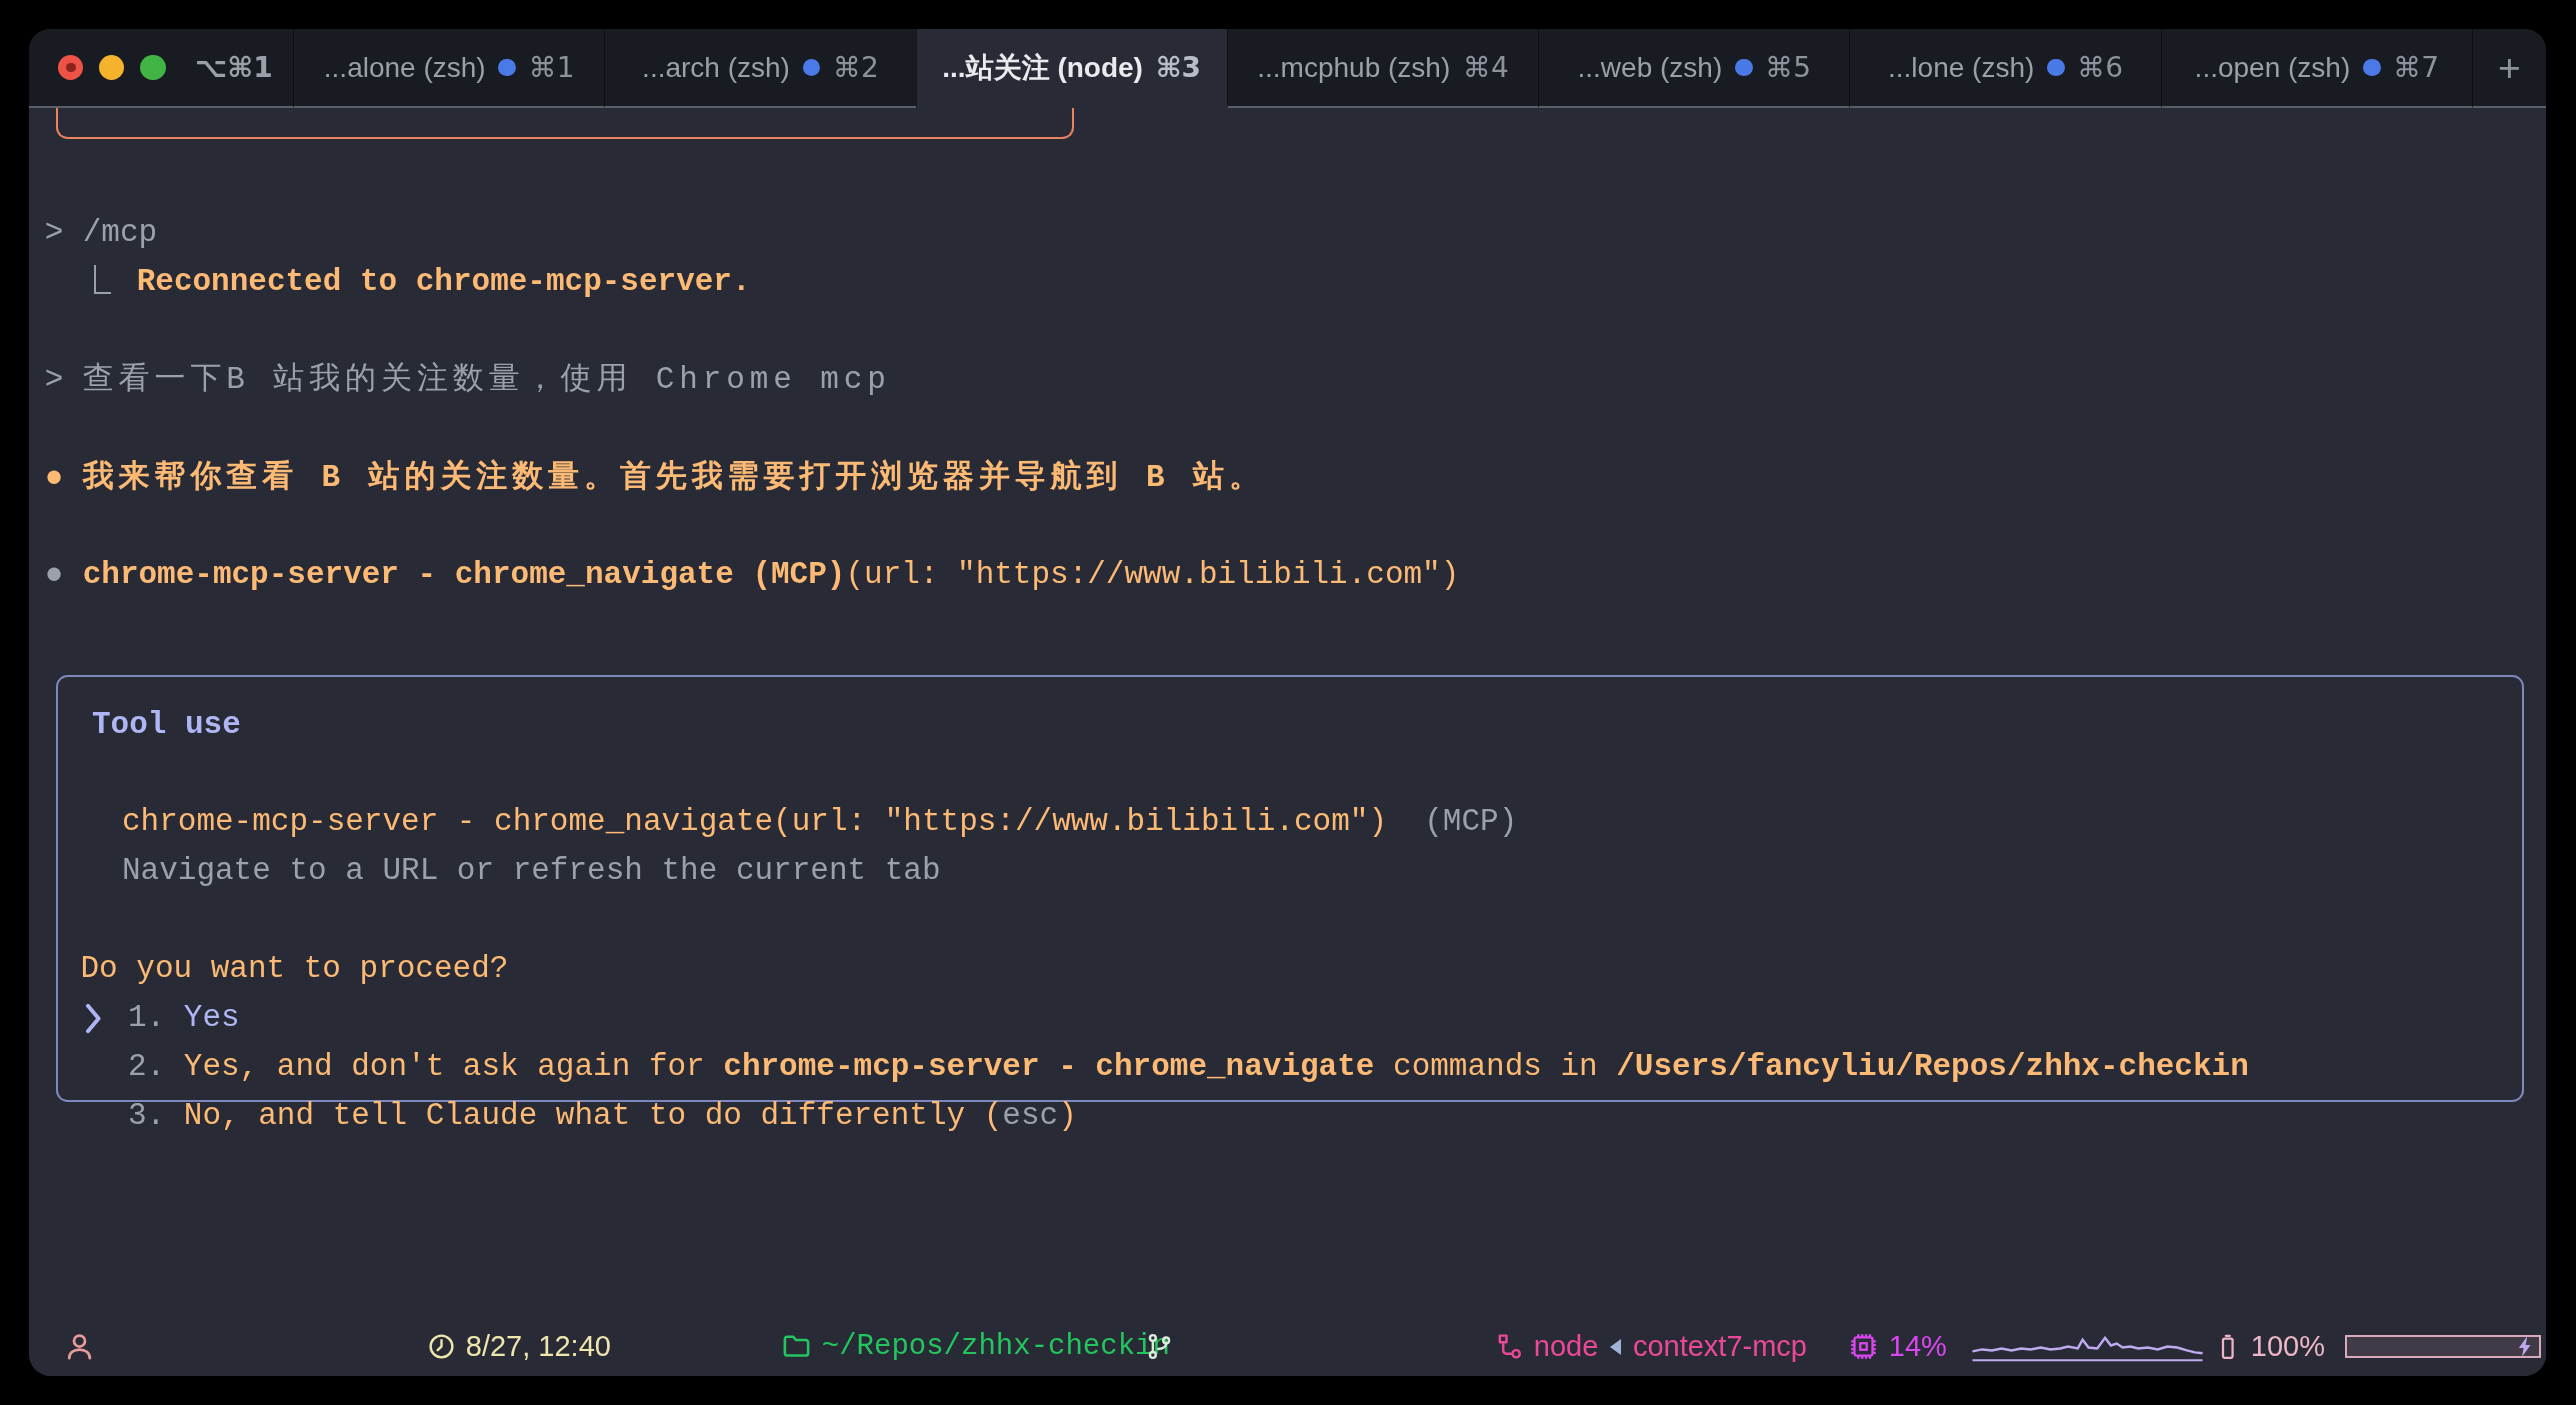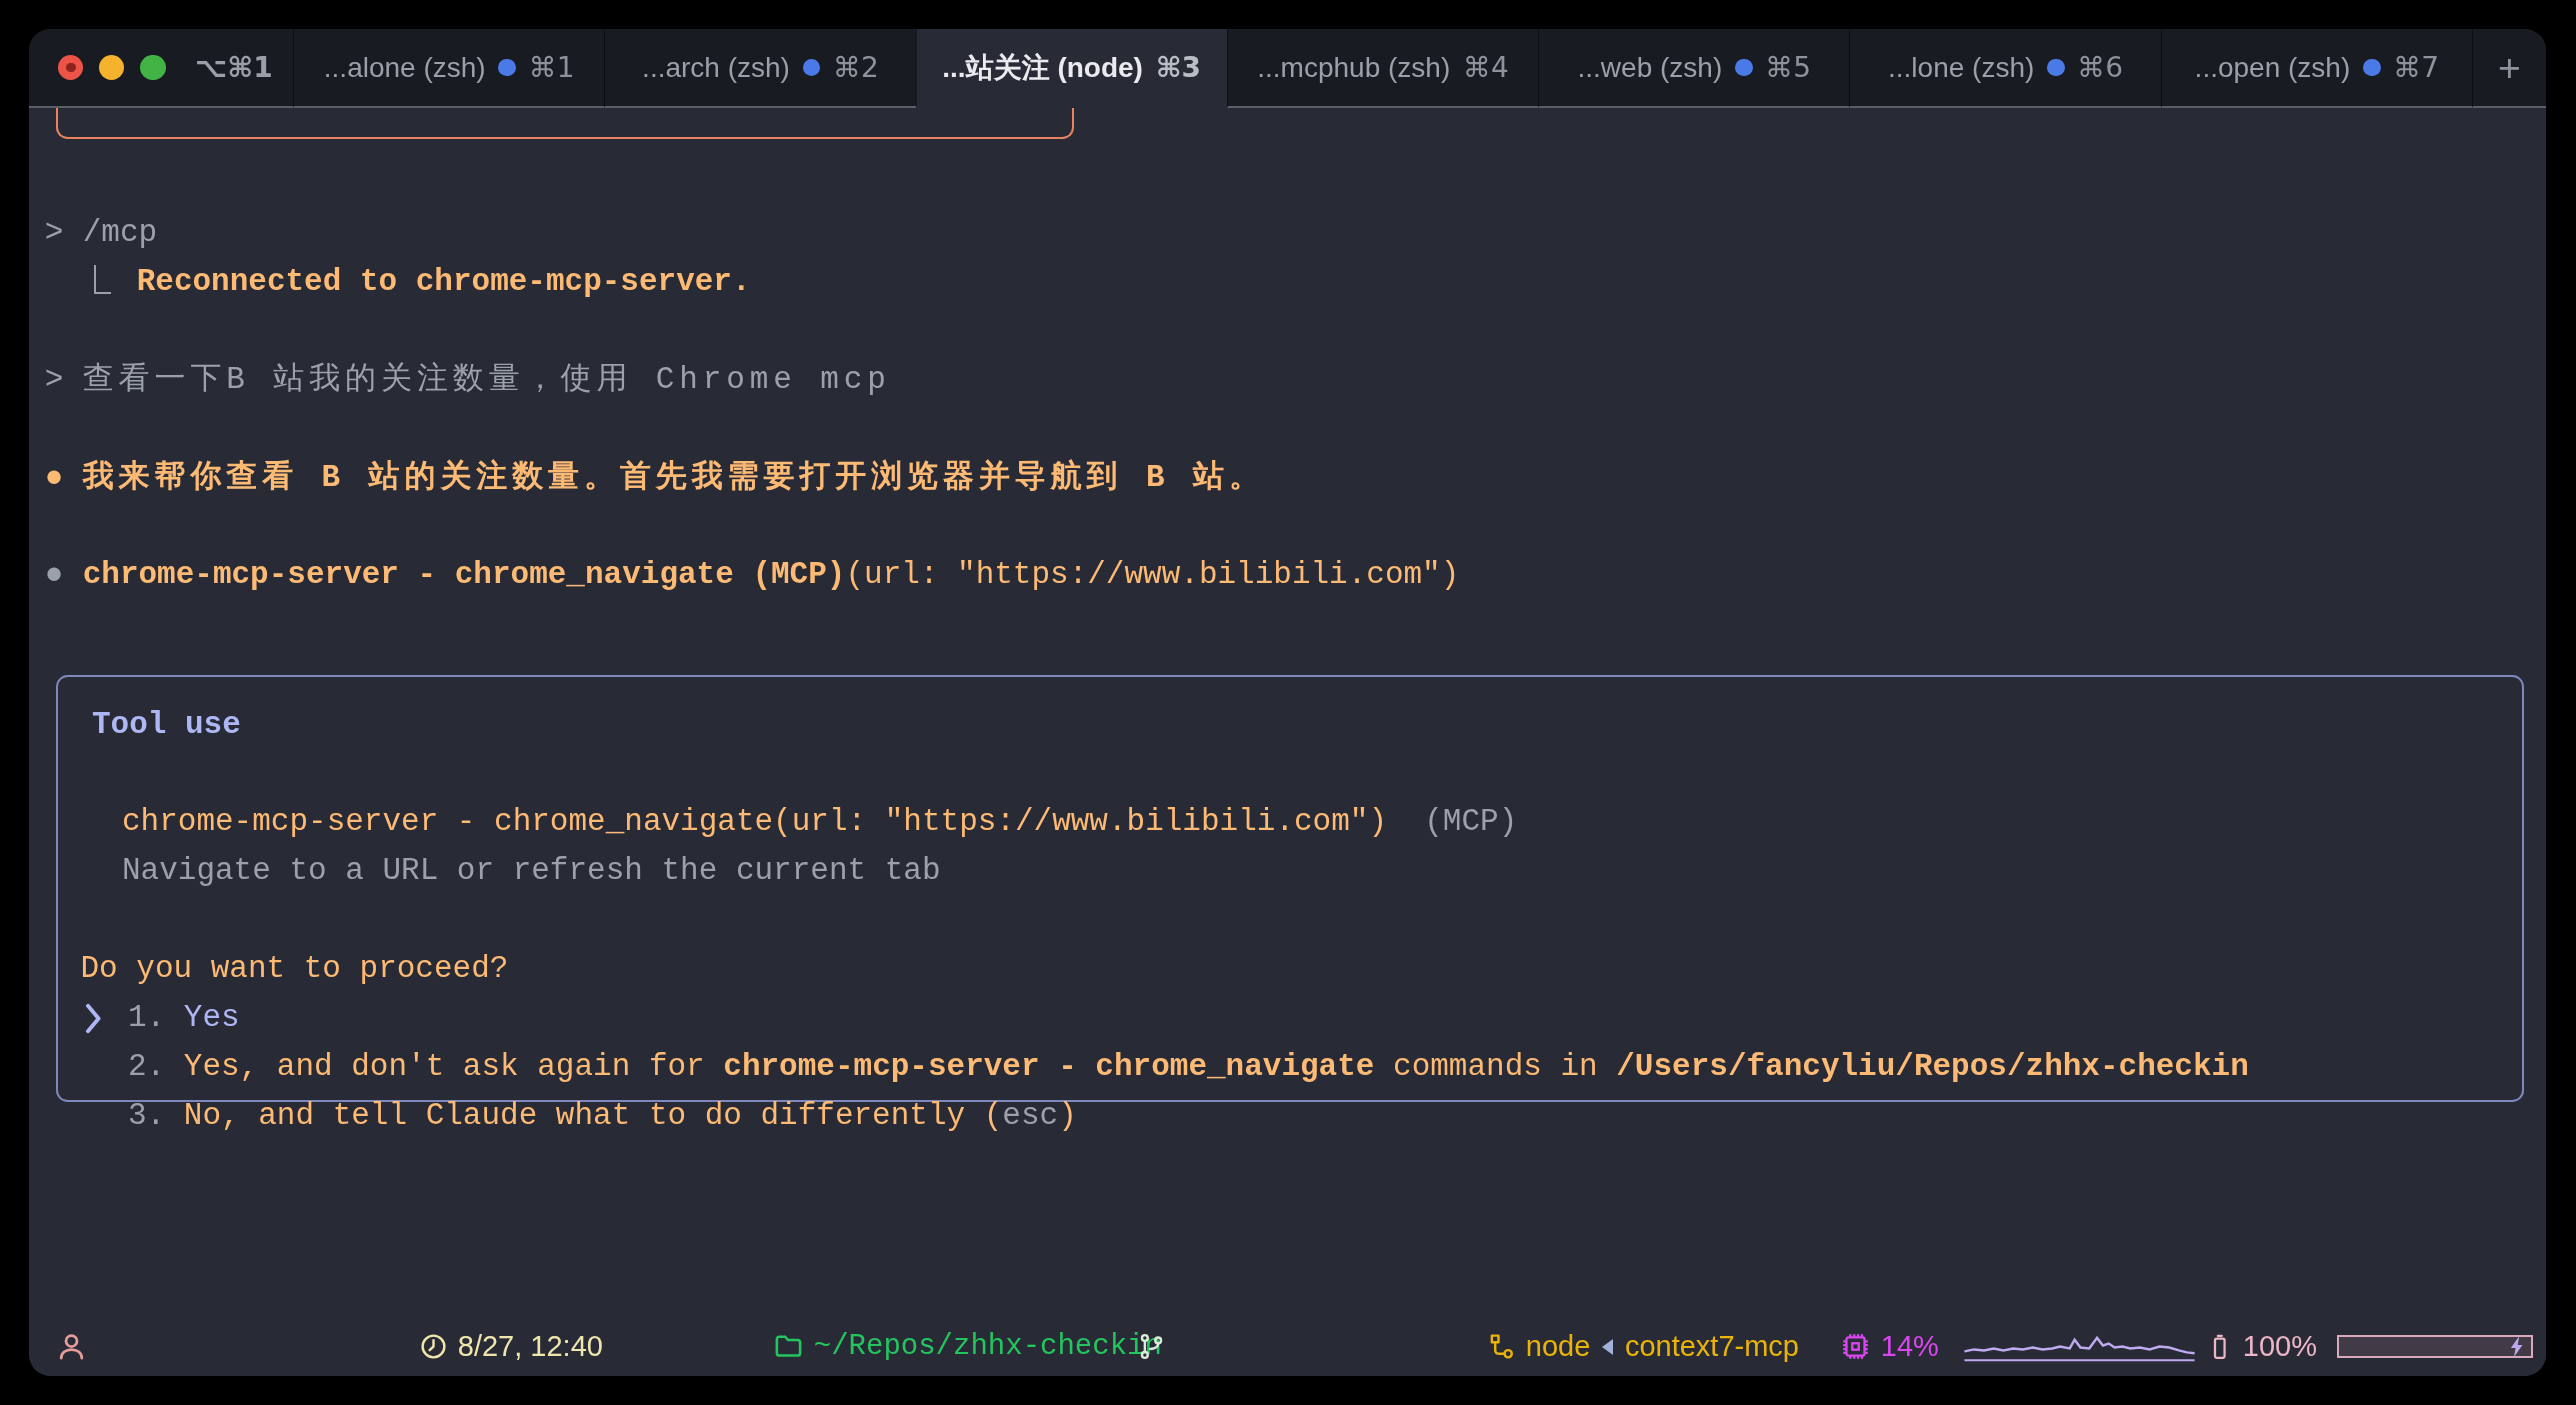--- a/index.html
+++ b/index.html
@@ -65,28 +65,28 @@
   .bx-call  { top:120px; left:64px; }
   .bx-desc  { top:169px; left:64px; }
   .bx-q     { top:267px; left:22.5px; }
   .bx-opt1  { top:316px; left:70px; }
   .bx-opt2  { top:365px; left:70px; }
   .bx-opt3  { top:414px; left:70px; }
   .sp { margin-left:18.6px; }
   .sel-chevron { position:absolute; left:25.4px; top:324px; }
 
   
-  .status-bar { position:absolute; left:4px; bottom:0; width:100%; height:59px; background:#282b36;
+  .status-bar { position:absolute; left:12px; bottom:0; width:100%; height:59px; background:#282b36;
                 font-size:29px; font-weight:500; }
   .sgroup { position:absolute; top:0; height:59px; display:flex; align-items:center; gap:9.8px; white-space:nowrap; }
   .sg-user    { left:21.5px;   color:#e89b9b; }
   .sg-time    { left:386px;  color:#efe6ad; }
   .sg-dir     { left:740px;  color:#22c55e;font-family:Liberation Mono, monospace; }
   .sg-branch  { left:1104px; color:#dceada; }
-  .sg-node    { left:1454px; color:#eab308; }
+  .sg-node    { left:1454px; color:#ec4899; }
   .sg-cpu     { left:1807px; color:#d946ef; }
   .sg-batt    { left:2173px; color:#ecb6c6; }
   .sg-bolt    { left:2472px; color:#b9a8ec; }
   .tri-left { width:0; height:0; border-top:8.8px solid transparent; border-bottom:8.8px solid transparent;
               border-right:11.7px solid #9fb3d8; margin:0 2px; }
   .batt-bar { width:196px; height:23.5px; border:2px solid #d9a8ba; background:rgba(236,182,198,0.12); margin-left:9.8px; }
   .spark { margin-left:13.7px; }
 </style>
 </head>
 <body>

